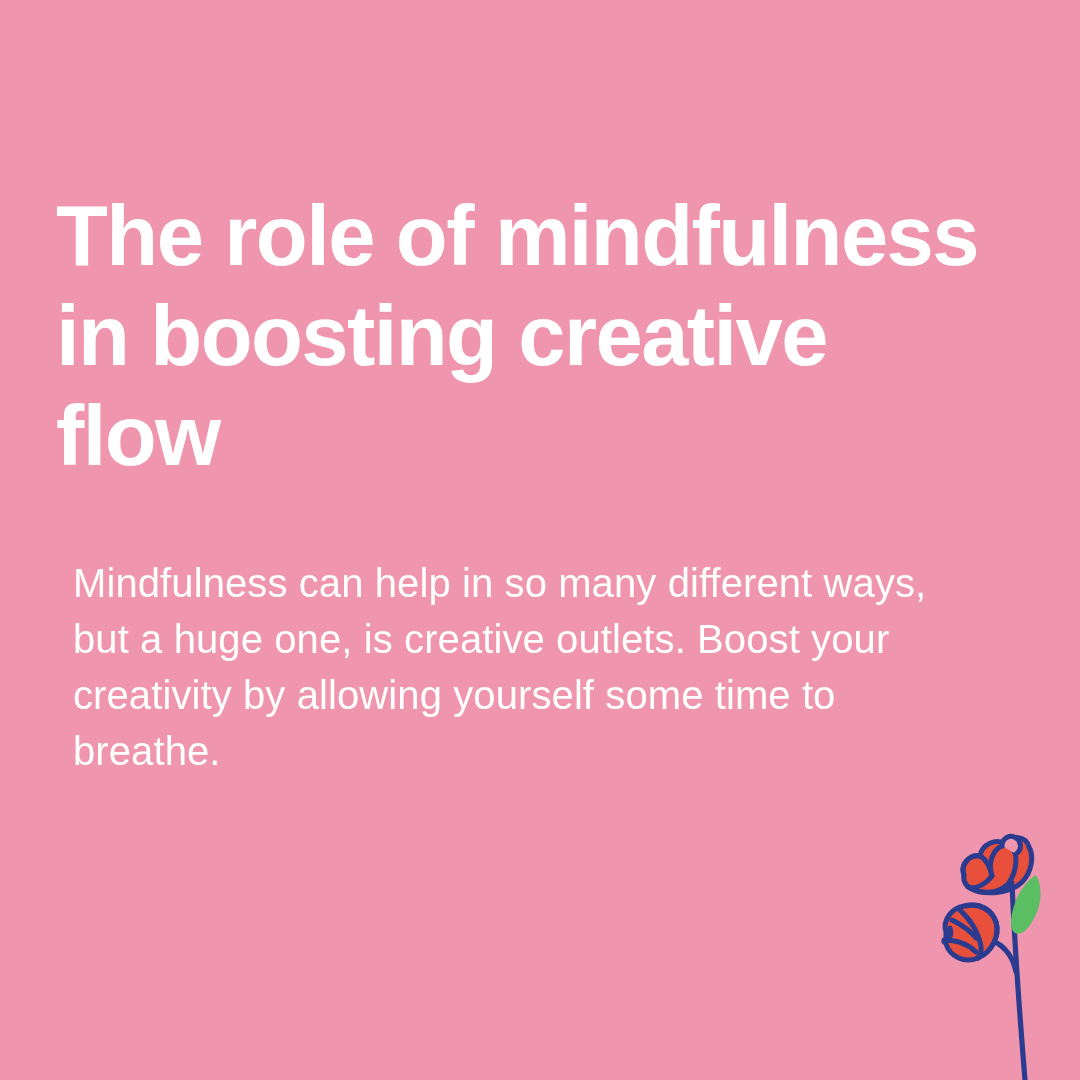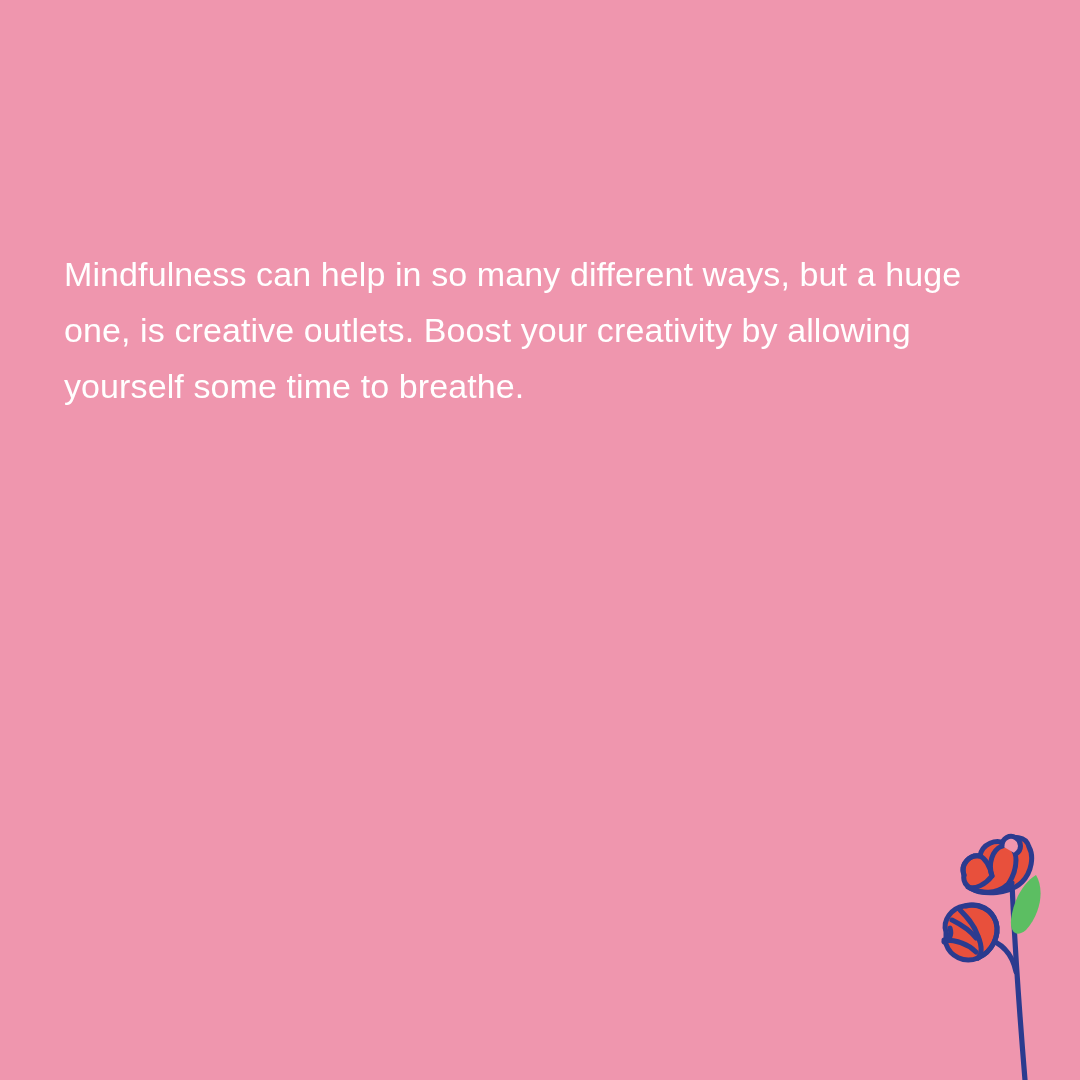--- a/index.html
+++ b/index.html
@@ -35,26 +35,26 @@
     font-family: "Liberation Sans", sans-serif;
     font-weight: 700;
     font-size: 85px;
     line-height: 100px;
     letter-spacing: -1.6px;
     color: #ffffff;
     white-space: pre-line;
   }
 
   .subcopy {
-    margin: 8px;
+    margin: 17px;
     padding-top: 52px;
     width: 900px;
     font-family: "Liberation Sans", sans-serif;
     font-weight: 400;
-    font-size: 34px;
+    font-size: 40px;
     line-height: 56px;
     letter-spacing: 0.1px;
     color: #ffffff;
   }
 
   .flower-art {
     position: absolute;
     left: 930px;
     top: 820px;
     width: 150px;
@@ -66,20 +66,21 @@
     height: 260px;
     overflow: visible;
   }
 </style>
 </head>
 <body>
 
 <div class="card">
 
   <div class="content">
+    <h1 class="headline">The role of mindfulness in boosting creative flow</h1>
 
     <p class="subcopy">Mindfulness can help in so many different ways, but a huge one, is creative outlets. Boost your creativity by allowing yourself some time to breathe.</p>
   </div>
 
   <div class="flower-art">
     <svg viewBox="0 0 150 260" xmlns="http://www.w3.org/2000/svg">
 
       <path d="M 82 63 C 84 110, 88 175, 95 260" fill="none" stroke="#2b3b8f" stroke-width="5.2" stroke-linecap="round"></path>
 
       <path d="M 55 118 C 70 122, 82 132, 86 152" fill="none" stroke="#2b3b8f" stroke-width="5" stroke-linecap="round"></path>

